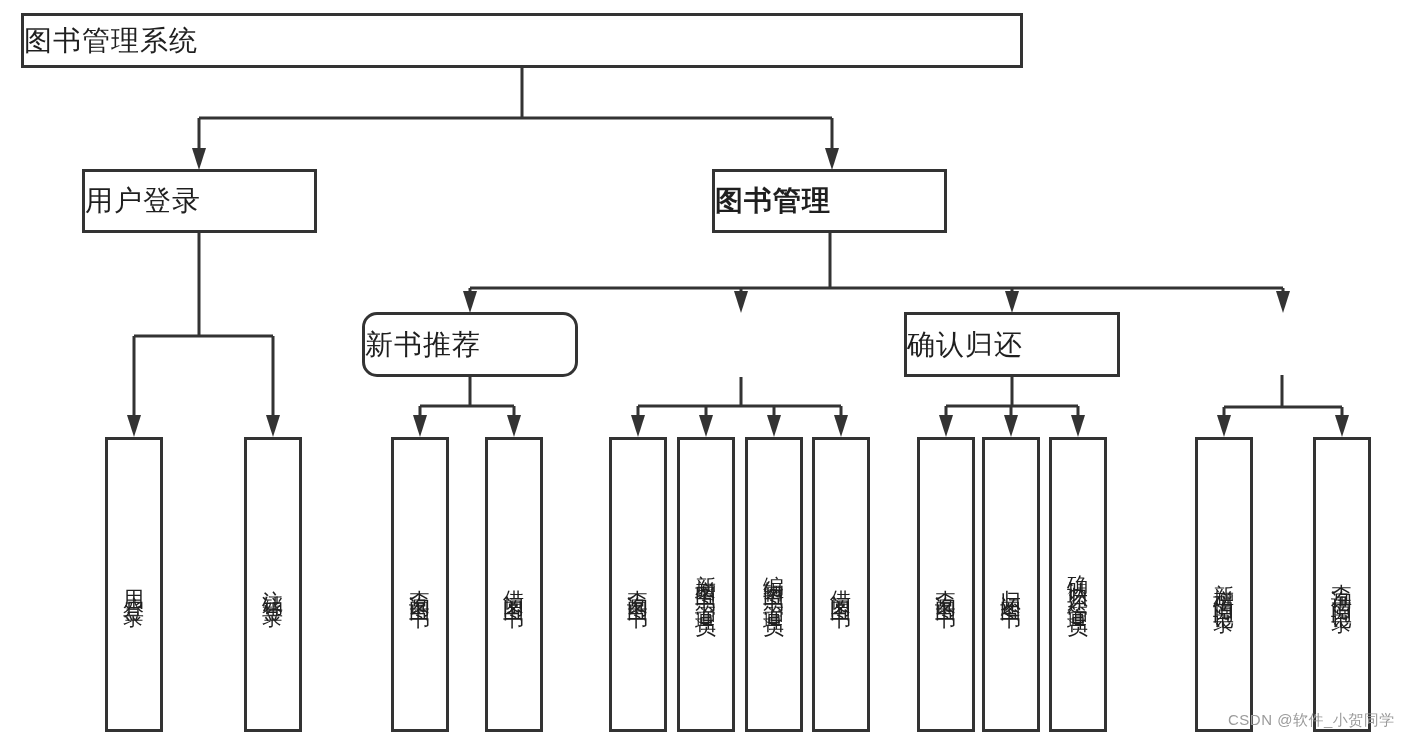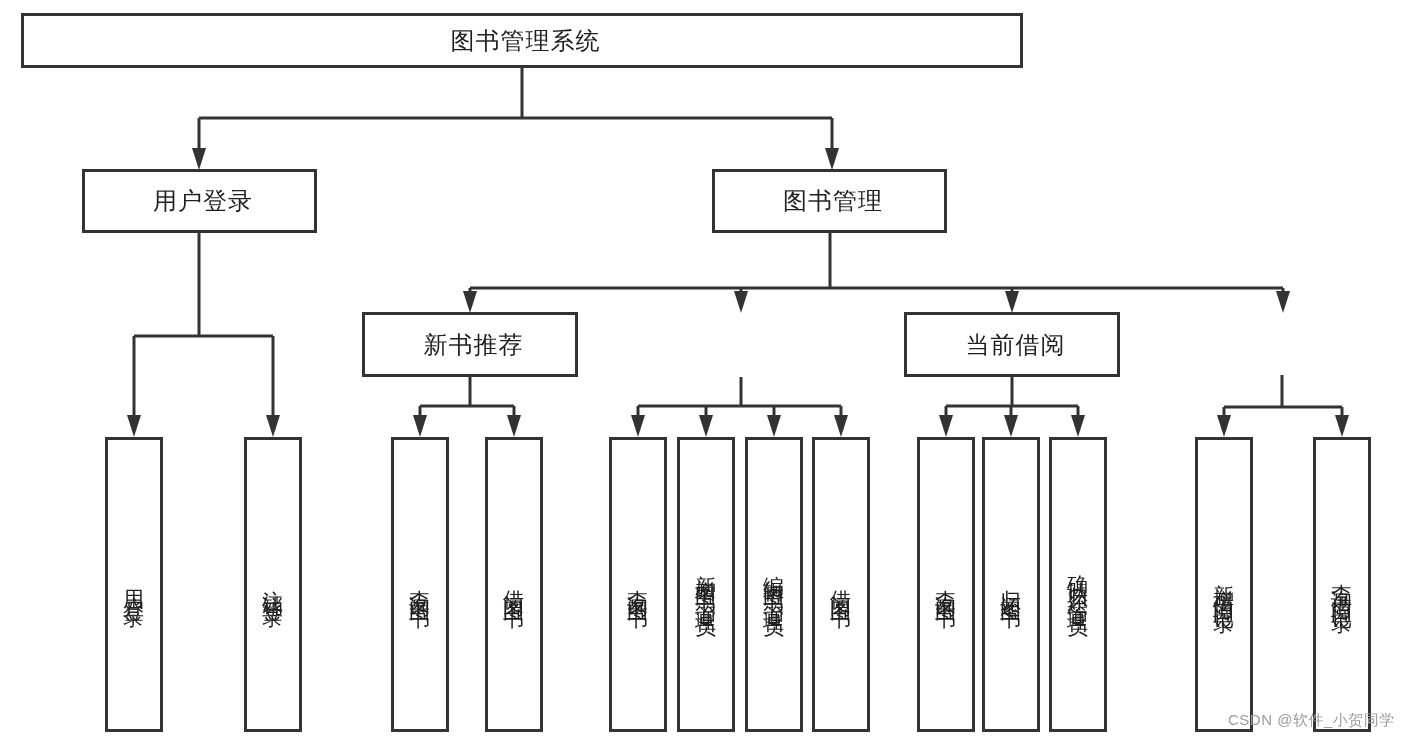--- a/index.html
+++ b/index.html
@@ -12,22 +12,22 @@
   #canvas{
     position:relative;width:1405px;height:747px;background:var(--bg);
     font-family:"Liberation Sans",sans-serif;color:var(--text);overflow:hidden;
   }
   #edges{position:absolute;left:0;top:0;width:1405px;height:747px;}
   #edges path{stroke:var(--line);stroke-width:3;fill:none;}
   #edges polygon{fill:var(--line);stroke:none;}
   .node{
     position:absolute;box-sizing:border-box;background:var(--bg);
     border:3px solid var(--line);
-    display:flex;align-items:center;justify-content:center;
-    font-size:24px;letter-spacing:1px;white-space:nowrap;padding-left:7px;
+    display:flex;align-items:center;
+    font-size:28px;letter-spacing:1px;white-space:nowrap;
   }
   .root-node{left:21px;top:13px;width:1002px;height:55px;}
   .l2-node{top:169px;width:235px;height:64px;}
   .l3-node{top:312px;width:216px;height:65px;}
   .vnode{
     position:absolute;box-sizing:border-box;background:var(--bg);
     border:3px solid var(--line);
     top:437px;width:58px;height:295px;
     display:flex;align-items:center;justify-content:center;
   }
@@ -88,29 +88,29 @@
     </g>
   </svg>
 
   <div class="node root-node">
     <span>图书管理系统</span>
   </div>
 
   <div class="node l2-node" style="left:82px;">
     <span>用户登录</span>
   </div>
-  <div class="node l2-node" style="left:712px;">
+  <div class="node l2-node" style="left:712px;font-weight:bold;">
     <span>图书管理</span>
   </div>
 
-  <div class="node l3-node" style="left:362px;">
+  <div class="node l3-node" style="left:362px;border-radius:15px;">
     <span>新书推荐</span>
   </div>
   <div class="node l3-node" style="left:904px;">
-    <span>当前借阅</span>
+    <span>确认归还</span>
   </div>
 
   <div class="vnode" style="left:105px;">
     <span>用户登录</span>
   </div>
   <div class="vnode" style="left:244px;">
     <span>注销登录</span>
   </div>
 
   <div class="vnode" style="left:391px;">

